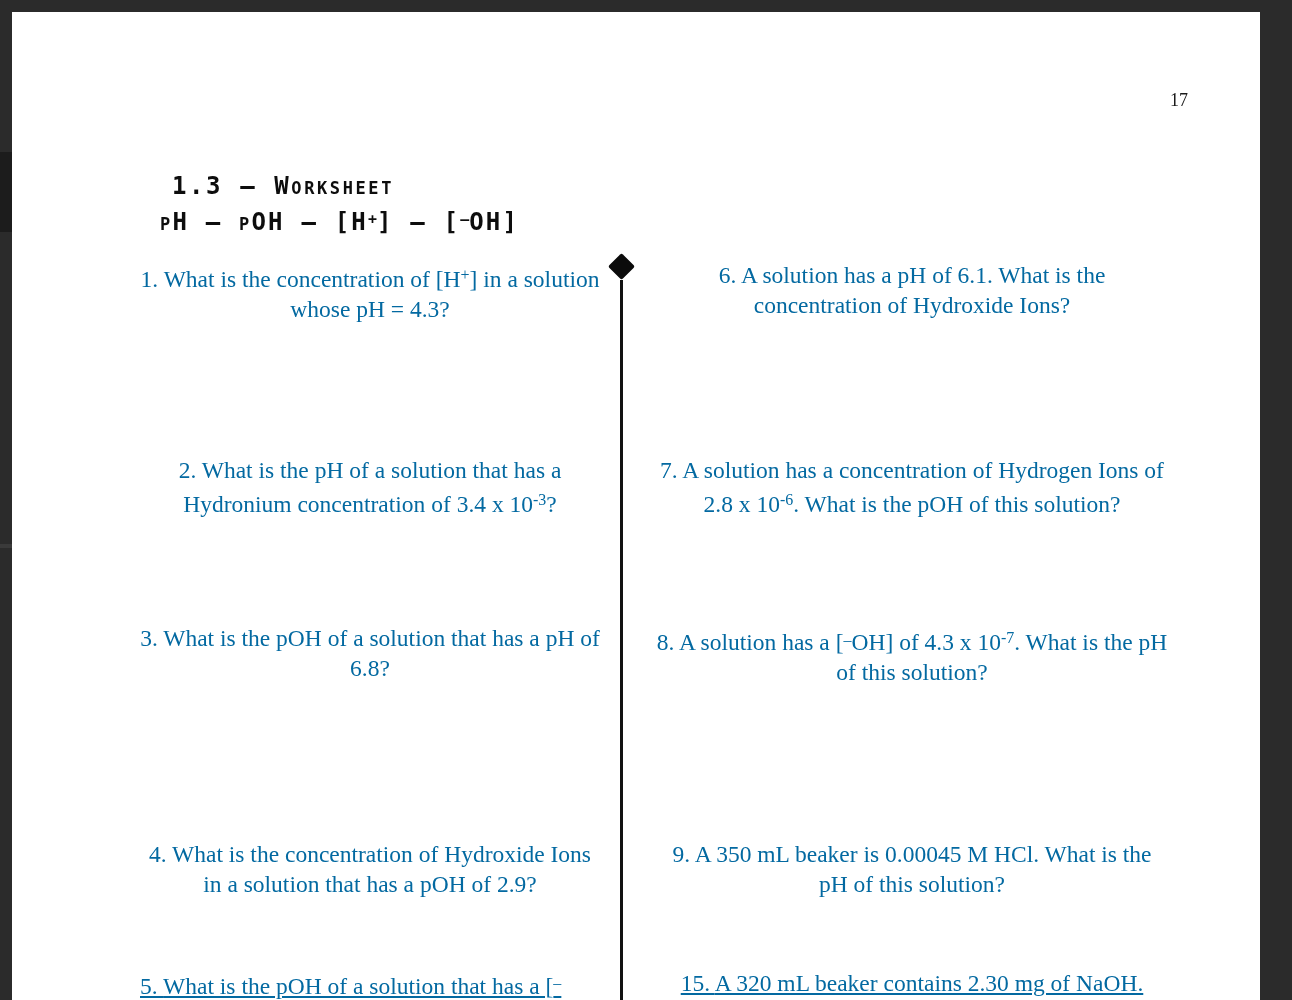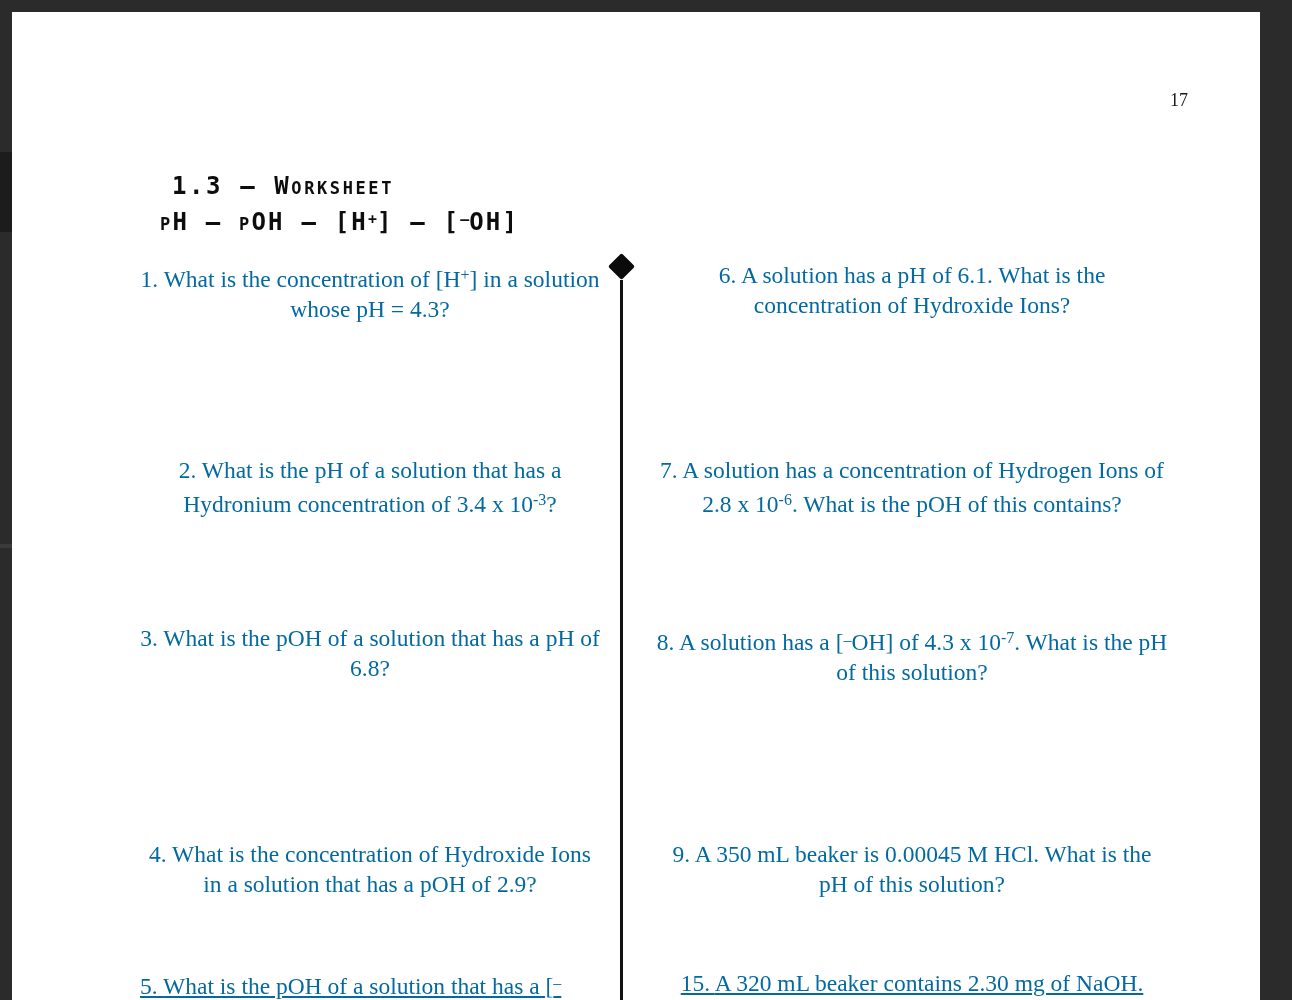--- a/index.html
+++ b/index.html
@@ -161,20 +161,20 @@
 
     <div class="column" id="column-left">
         <div class="question slot-1"><span>1. </span><span>What is the concentration of [H</span><sup>+</sup><span>] in a solution whose pH = 4.3?</span></div>
         <div class="question slot-2"><span>2. </span><span>What is the pH of a solution that has a Hydronium concentration of 3.4 x 10</span><sup>-3</sup><span>?</span></div>
         <div class="question slot-3"><span>3. </span><span>What is the pOH of a solution that has a pH of 6.8?</span></div>
         <div class="question slot-4"><span>4. </span><span>What is the concentration of Hydroxide Ions in a solution that has a pOH of 2.9?</span></div>
         <div class="question slot-5"><span>5. </span><span>What is the pOH of a solution that has a [</span><sup class="pre">–</sup></div>
       </div>
     <div class="column" id="column-right">
         <div class="question slot-1"><span>6. </span><span>A solution has a pH of 6.1.  What is the concentration of Hydroxide Ions?</span></div>
-        <div class="question slot-2"><span>7. </span><span>A solution has a concentration of Hydrogen Ions of 2.8 x 10</span><sup>-6</sup><span>.  What is the pOH of this contains?</span></div>
+        <div class="question slot-2"><span>7. </span><span>A solution has a concentration of Hydrogen Ions of 2.8 x 10</span><sup>-6</sup><span>.  What is the pOH of this solution?</span></div>
         <div class="question slot-3"><span>8. </span><span>A solution has a [</span><sup class="pre">–</sup><span>OH] of 4.3 x 10</span><sup>-7</sup><span>.  What is the pH of this solution?</span></div>
         <div class="question slot-4"><span>9. </span><span>A 350 mL beaker is 0.00045 M HCl. What is the pH of this solution?</span></div>
         <div class="question slot-5"><span>15. </span><span> A 320 mL beaker contains 2.30 mg of NaOH.  What is the pH of this solution?</span></div>
       </div>
 
   </div>
 </div>
 
 </body></html>

